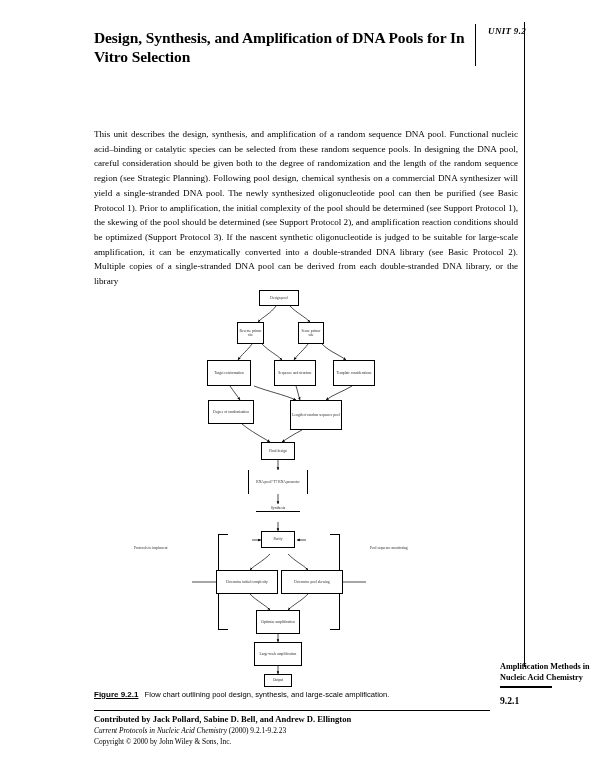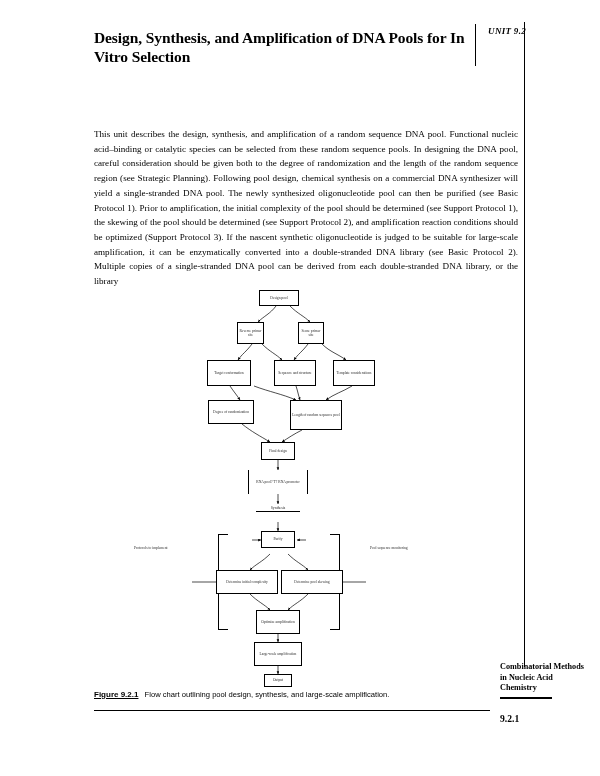--- a/index.html
+++ b/index.html
@@ -156,21 +156,21 @@
     font-family: "Liberation Serif", serif;
     font-weight: bold;
     font-size: 8.2px;
     line-height: 1.28;
   }
   .margin-rule {
     margin-top: 3px;
     width: 52px; height: 2.4px; background: #000;
   }
   .margin-page {
-    margin-top: 14px;
+    margin-top: 7px;
     font-weight: bold;
     font-size: 9.6px;
   }
 </style>
 </head>
 <body>
 
 <div class="page">
 
   <div class="title-row">
@@ -316,20 +316,28 @@
     </div>
   </div>
 
   <div class="caption">
     <b>Figure 9.2.1</b>
     &nbsp;&nbsp;<span class="ctext">Flow chart outlining pool design, synthesis, and large-scale amplification.</span>
   </div>
 
   <div class="rule-footer"></div>
 
+  <div class="footer">
+    <div class="contrib">Contributed by Jack Pollard, Sabine D. Bell, and Andrew D. Ellington</div>
+    <div class="journal">
+      <span>Current Protocols in Nucleic Acid Chemistry</span>
+      <span class="plainpart">(2000) 9.2.1-9.2.23</span>
+    </div>
+    <div class="copyright">Copyright © 2000 by John Wiley &amp; Sons, Inc.</div>
+  </div>
 
   <div class="margin-block">
-    <div class="margin-title">Combinatorial Methods in Nucleic Acid Chemistry</div>
+    <div class="margin-title">Amplification Methods in Nucleic Acid Chemistry</div>
     <div class="margin-rule"></div>
     <div class="margin-page">9.2.1</div>
   </div>
 
 </div>
 
 </body></html>

